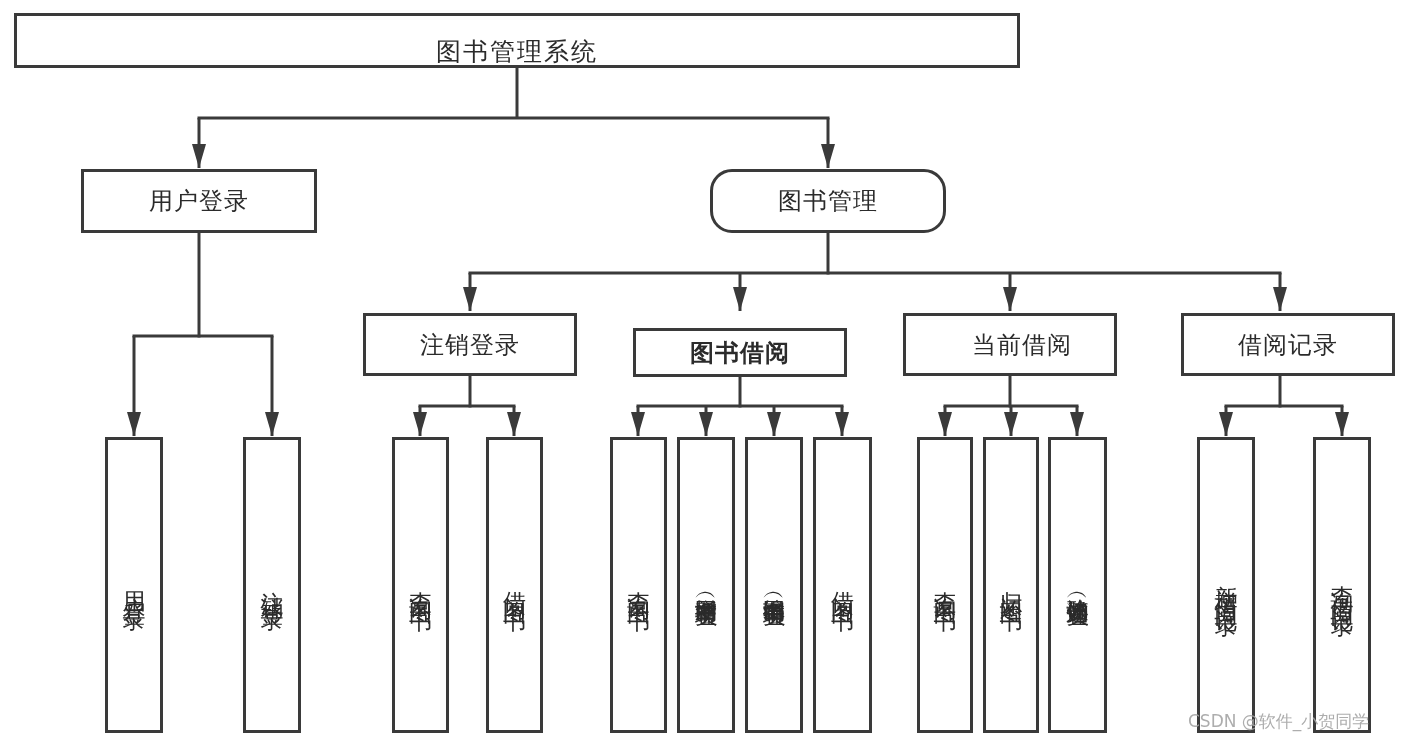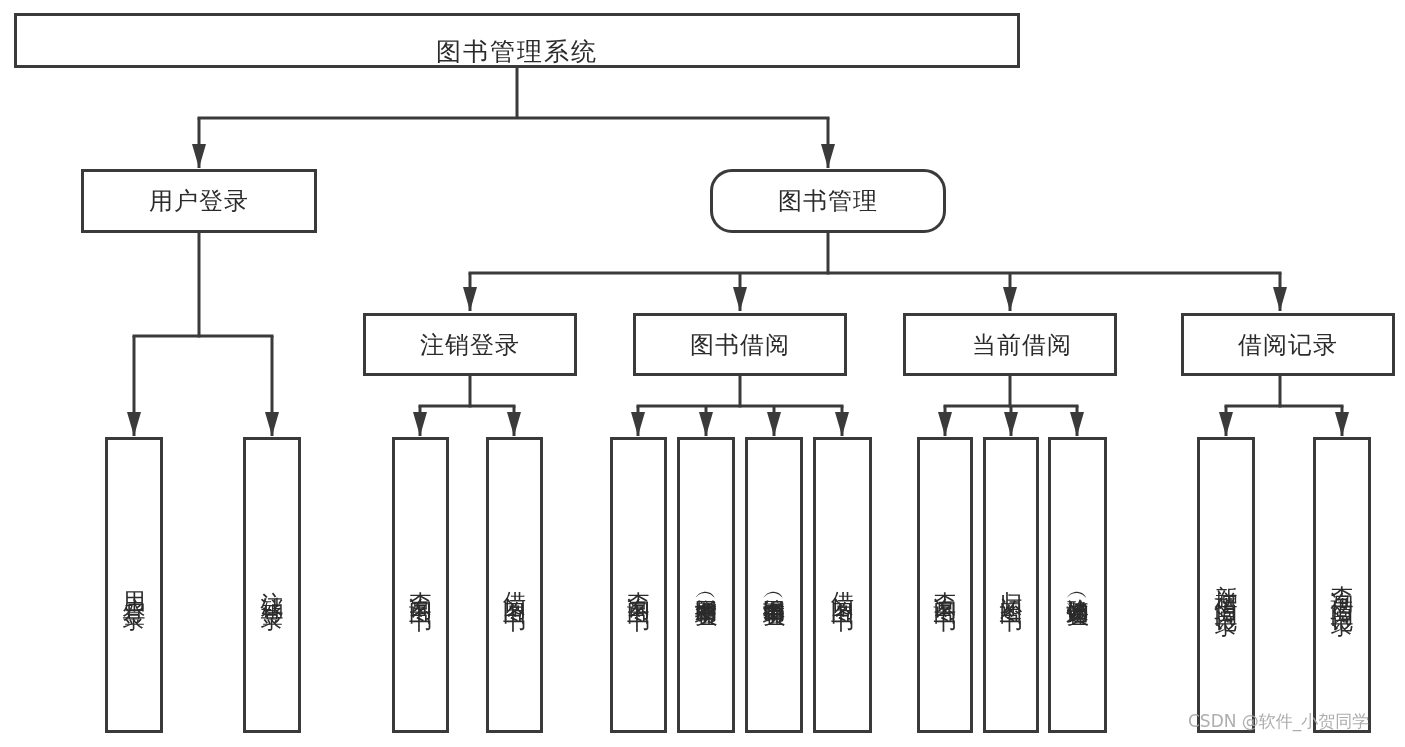--- a/index.html
+++ b/index.html
@@ -88,21 +88,21 @@
 <div class="box" style="left:81px;top:169px;width:236px;height:64px;">
   <span class="h-label">用户登录</span>
 </div>
 <div class="box" style="left:710px;top:169px;width:236px;height:64px;border-radius:22px;">
   <span class="h-label">图书管理</span>
 </div>
 
 <div class="box" style="left:363px;top:313px;width:214px;height:63px;">
   <span class="h-label">注销登录</span>
 </div>
-<div class="box" style="left:633px;top:313px;width:214px;height:63px;">
+<div class="box" style="left:633px;top:328px;width:214px;height:49px;font-weight:bold;">
   <span class="h-label">图书借阅</span>
 </div>
 <div class="box" style="left:903px;top:313px;width:214px;height:63px;padding-left:24px;">
   <span class="h-label">当前借阅</span>
 </div>
 <div class="box" style="left:1181px;top:313px;width:214px;height:63px;">
   <span class="h-label">借阅记录</span>
 </div>
 
 <div class="box" style="left:105px;top:437px;width:58px;height:296px;">

